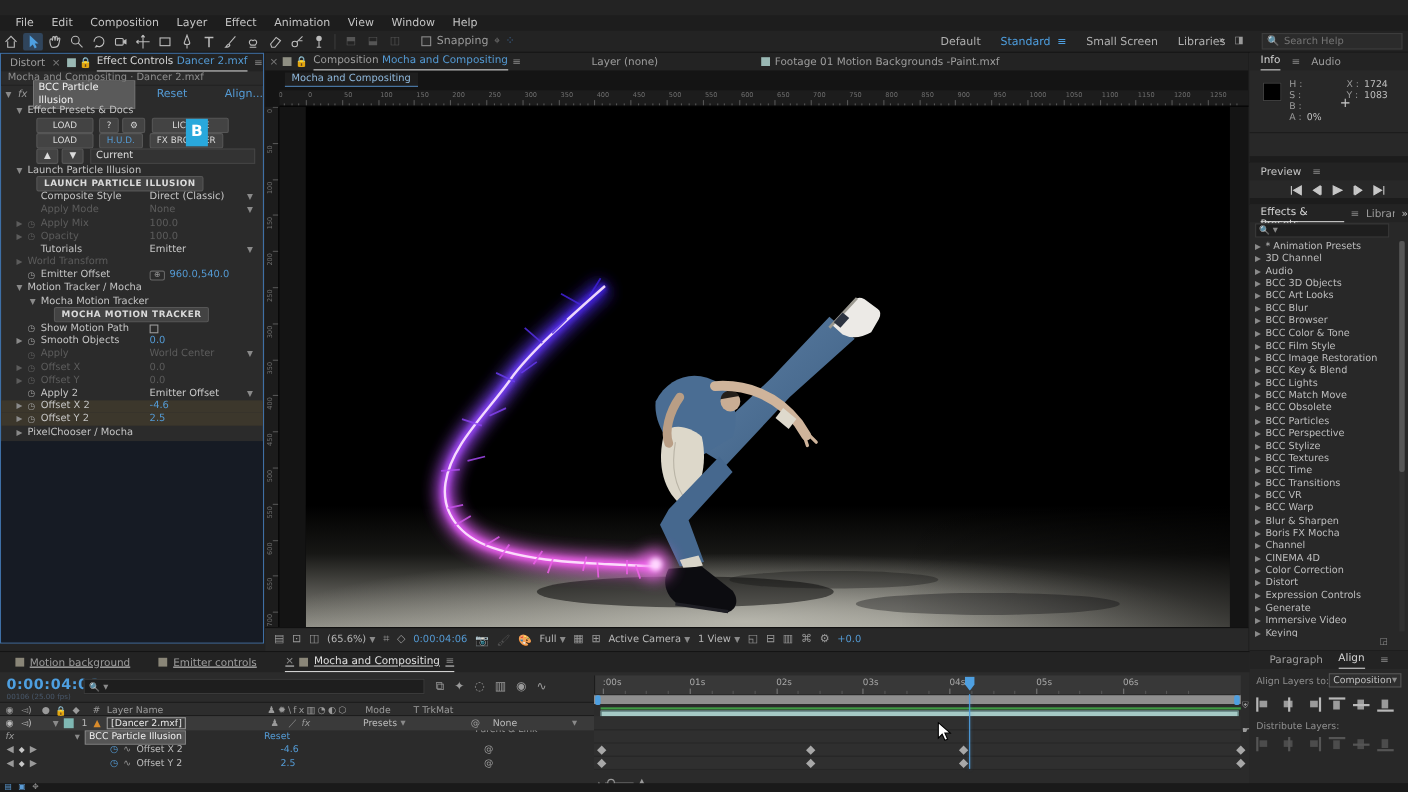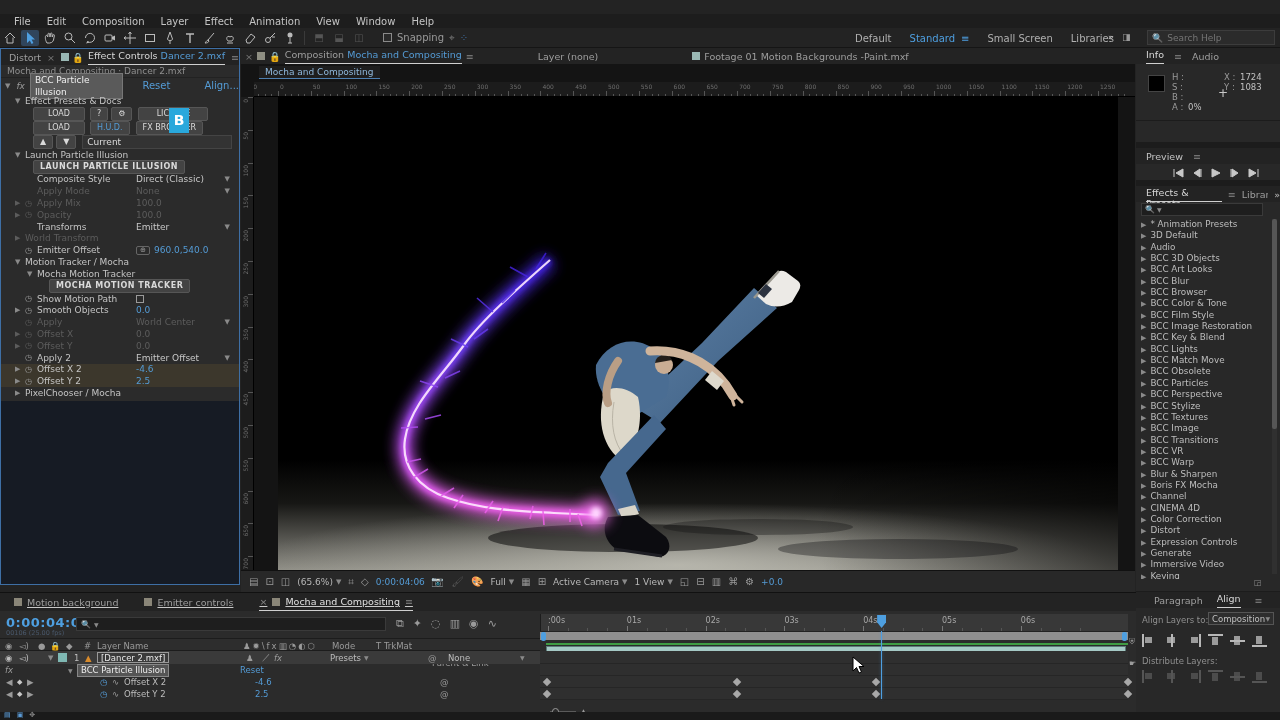--- a/index.html
+++ b/index.html
@@ -343,21 +343,21 @@
           <span class="chev">▶</span>
           <span class="sw">◷</span>
           <span class="lbl">Opacity</span>
           <span class="ctl">
             <span class="ctlv num">100.0</span>
           </span>
         </div>
         <div class="ecrow">
           <span class="chev"></span>
           <span class="sw"></span>
-          <span class="lbl">Transforms</span>
+          <span class="lbl">Tutorials</span>
           <span class="ctl">
             <span class="ctlv drop">Emitter</span>
             <span class="ddarrow">▼</span>
           </span>
         </div>
         <div class="ecrow dis">
           <span class="chev">▶</span>
           <span class="lbl">World Transform</span>
         </div>
         <div class="ecrow">
@@ -849,38 +849,38 @@
         <span style="color:#8a8a8a">≡</span>
         <span class="clip" style="width:28px">Libraries</span>
         <span style="color:#bbb">»</span>
       </div>
       <div id="fxsearch">
         <span>🔍</span>
         <span style="font-size:6px">▼</span>
       </div>
       <div id="fxlist">
           <div class="fxitem"><span class="chev">▶</span><span>* Animation Presets</span></div>
-          <div class="fxitem"><span class="chev">▶</span><span>3D Default</span></div>
+          <div class="fxitem"><span class="chev">▶</span><span>3D Channel</span></div>
           <div class="fxitem"><span class="chev">▶</span><span>Audio</span></div>
           <div class="fxitem"><span class="chev">▶</span><span>BCC 3D Objects</span></div>
           <div class="fxitem"><span class="chev">▶</span><span>BCC Art Looks</span></div>
           <div class="fxitem"><span class="chev">▶</span><span>BCC Blur</span></div>
           <div class="fxitem"><span class="chev">▶</span><span>BCC Browser</span></div>
           <div class="fxitem"><span class="chev">▶</span><span>BCC Color &amp; Tone</span></div>
           <div class="fxitem"><span class="chev">▶</span><span>BCC Film Style</span></div>
           <div class="fxitem"><span class="chev">▶</span><span>BCC Image Restoration</span></div>
           <div class="fxitem"><span class="chev">▶</span><span>BCC Key &amp; Blend</span></div>
           <div class="fxitem"><span class="chev">▶</span><span>BCC Lights</span></div>
           <div class="fxitem"><span class="chev">▶</span><span>BCC Match Move</span></div>
           <div class="fxitem"><span class="chev">▶</span><span>BCC Obsolete</span></div>
           <div class="fxitem"><span class="chev">▶</span><span>BCC Particles</span></div>
           <div class="fxitem"><span class="chev">▶</span><span>BCC Perspective</span></div>
           <div class="fxitem"><span class="chev">▶</span><span>BCC Stylize</span></div>
           <div class="fxitem"><span class="chev">▶</span><span>BCC Textures</span></div>
-          <div class="fxitem"><span class="chev">▶</span><span>BCC Image</span></div>
+          <div class="fxitem"><span class="chev">▶</span><span>BCC Time</span></div>
           <div class="fxitem"><span class="chev">▶</span><span>BCC Transitions</span></div>
           <div class="fxitem"><span class="chev">▶</span><span>BCC VR</span></div>
           <div class="fxitem"><span class="chev">▶</span><span>BCC Warp</span></div>
           <div class="fxitem"><span class="chev">▶</span><span>Blur &amp; Sharpen</span></div>
           <div class="fxitem"><span class="chev">▶</span><span>Boris FX Mocha</span></div>
           <div class="fxitem"><span class="chev">▶</span><span>Channel</span></div>
           <div class="fxitem"><span class="chev">▶</span><span>CINEMA 4D</span></div>
           <div class="fxitem"><span class="chev">▶</span><span>Color Correction</span></div>
           <div class="fxitem"><span class="chev">▶</span><span>Distort</span></div>
           <div class="fxitem"><span class="chev">▶</span><span>Expression Controls</span></div>

